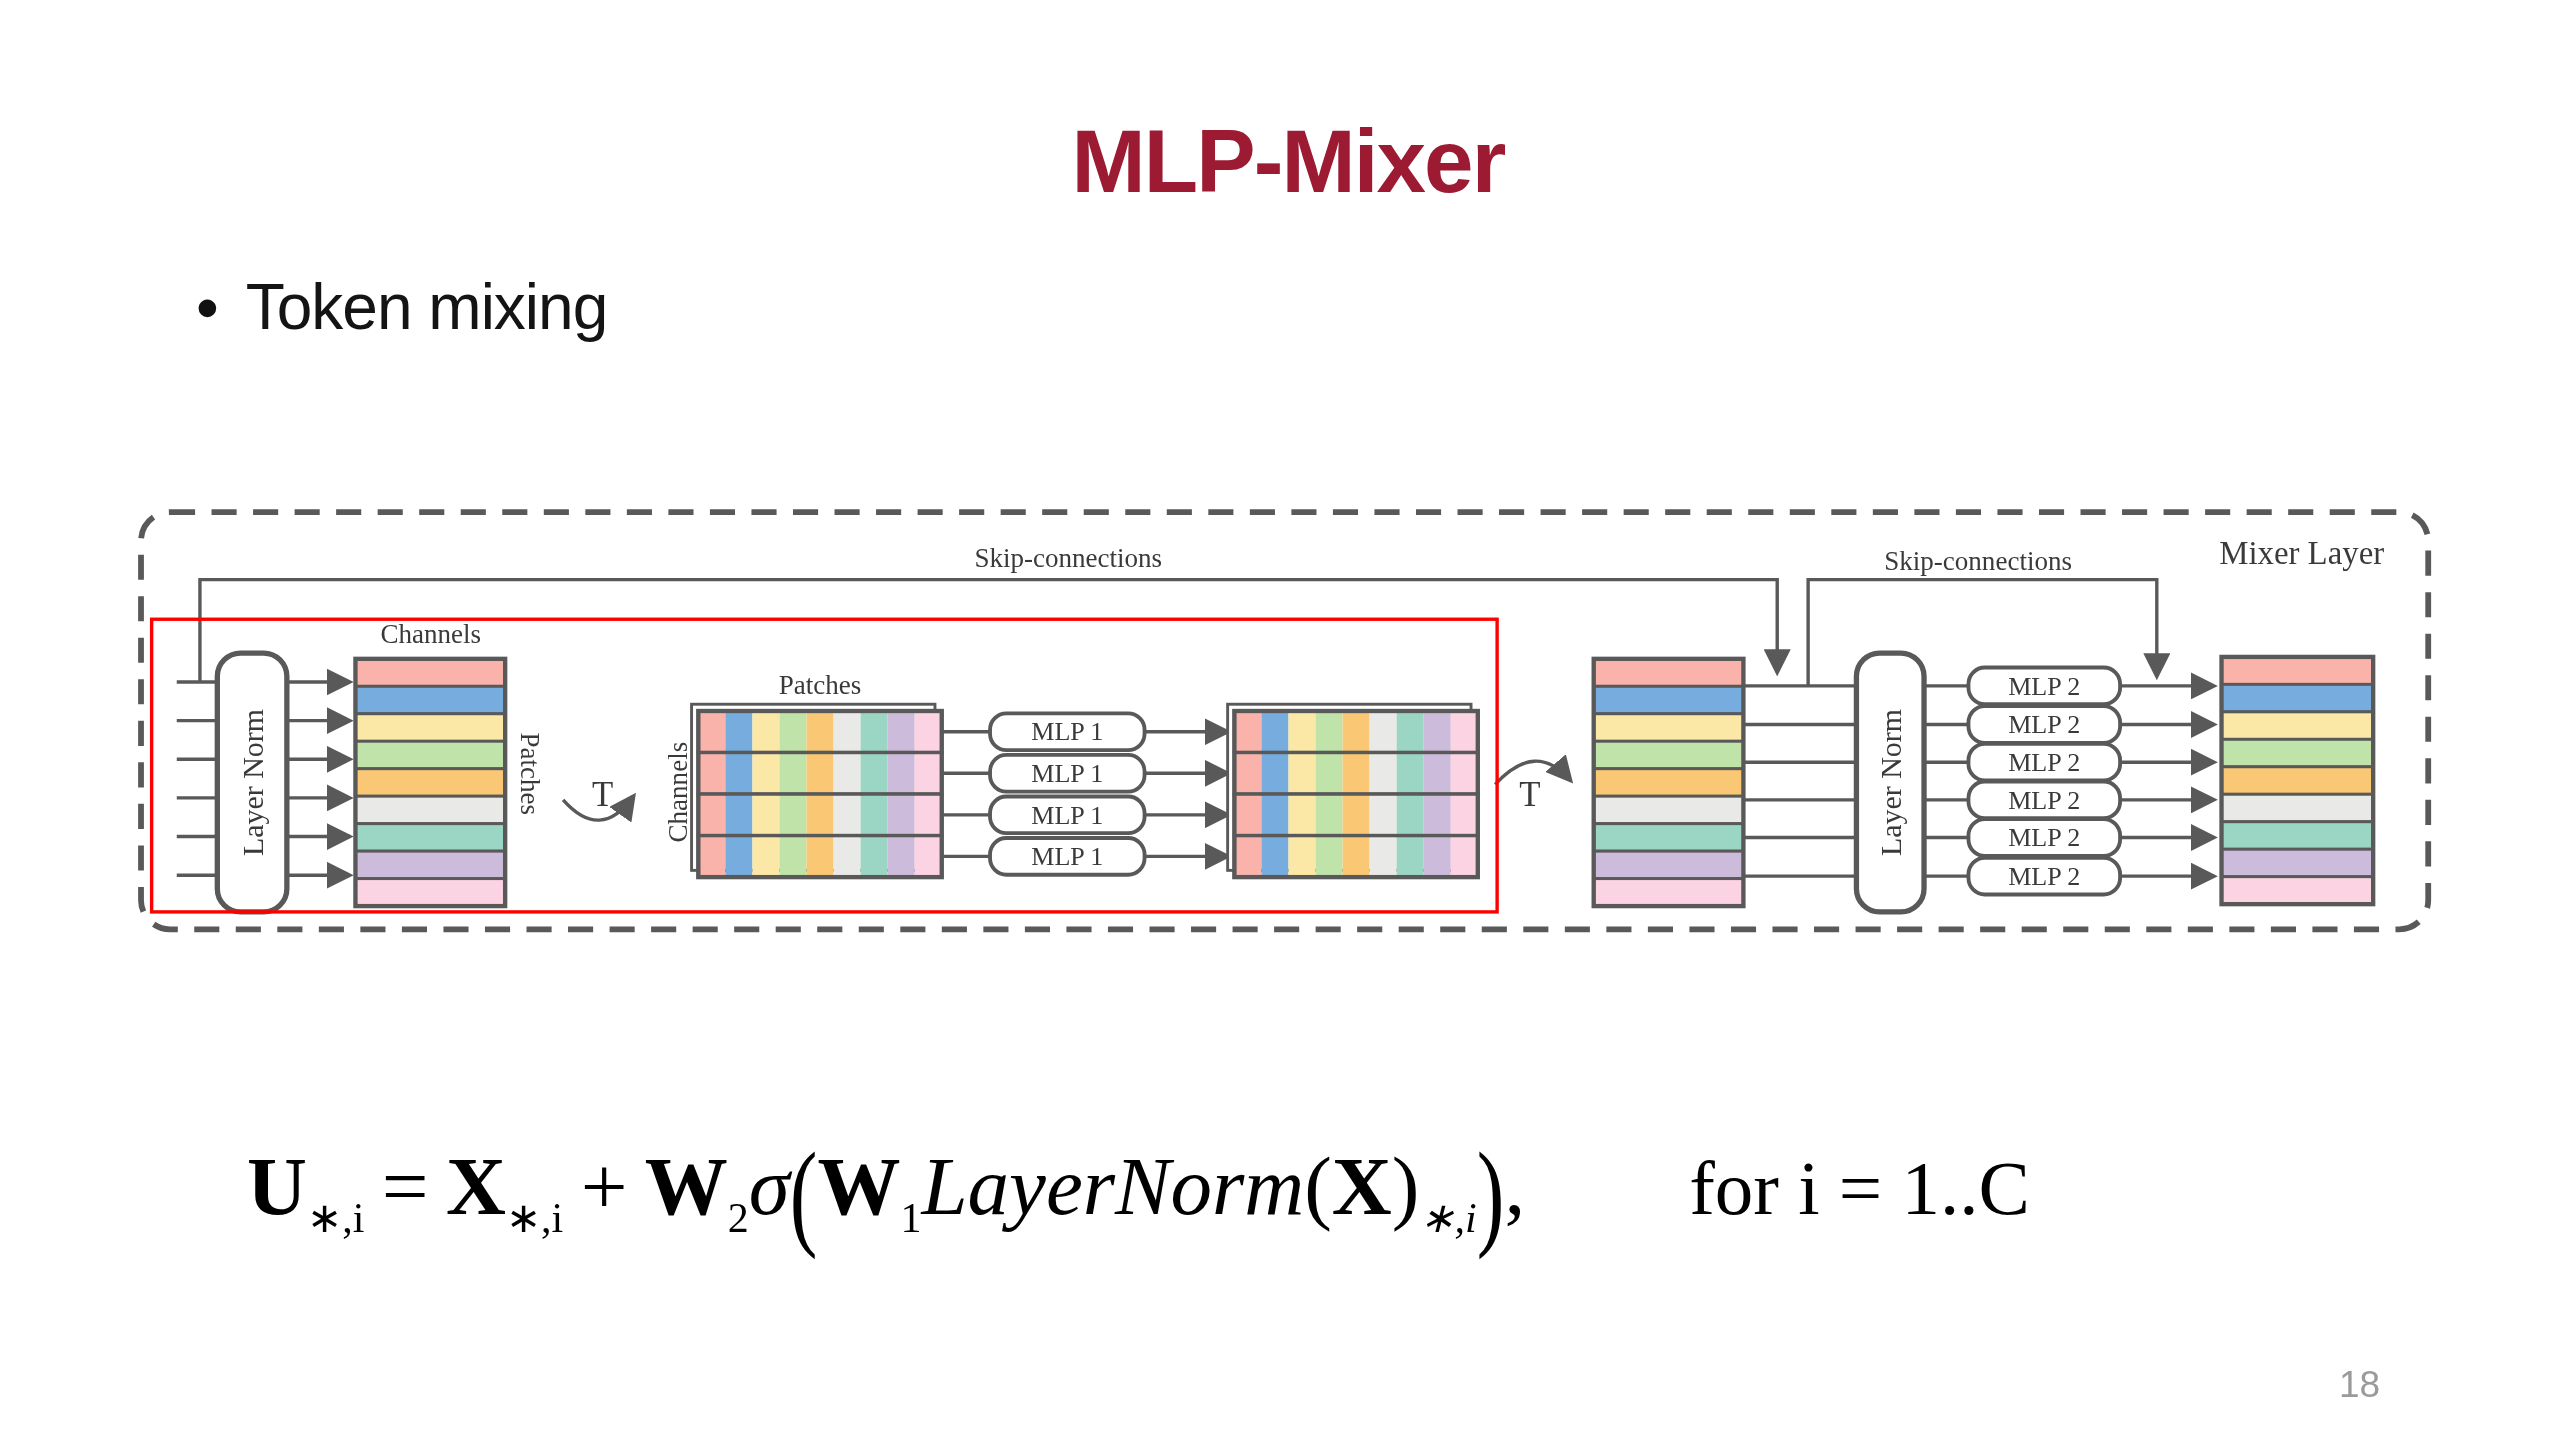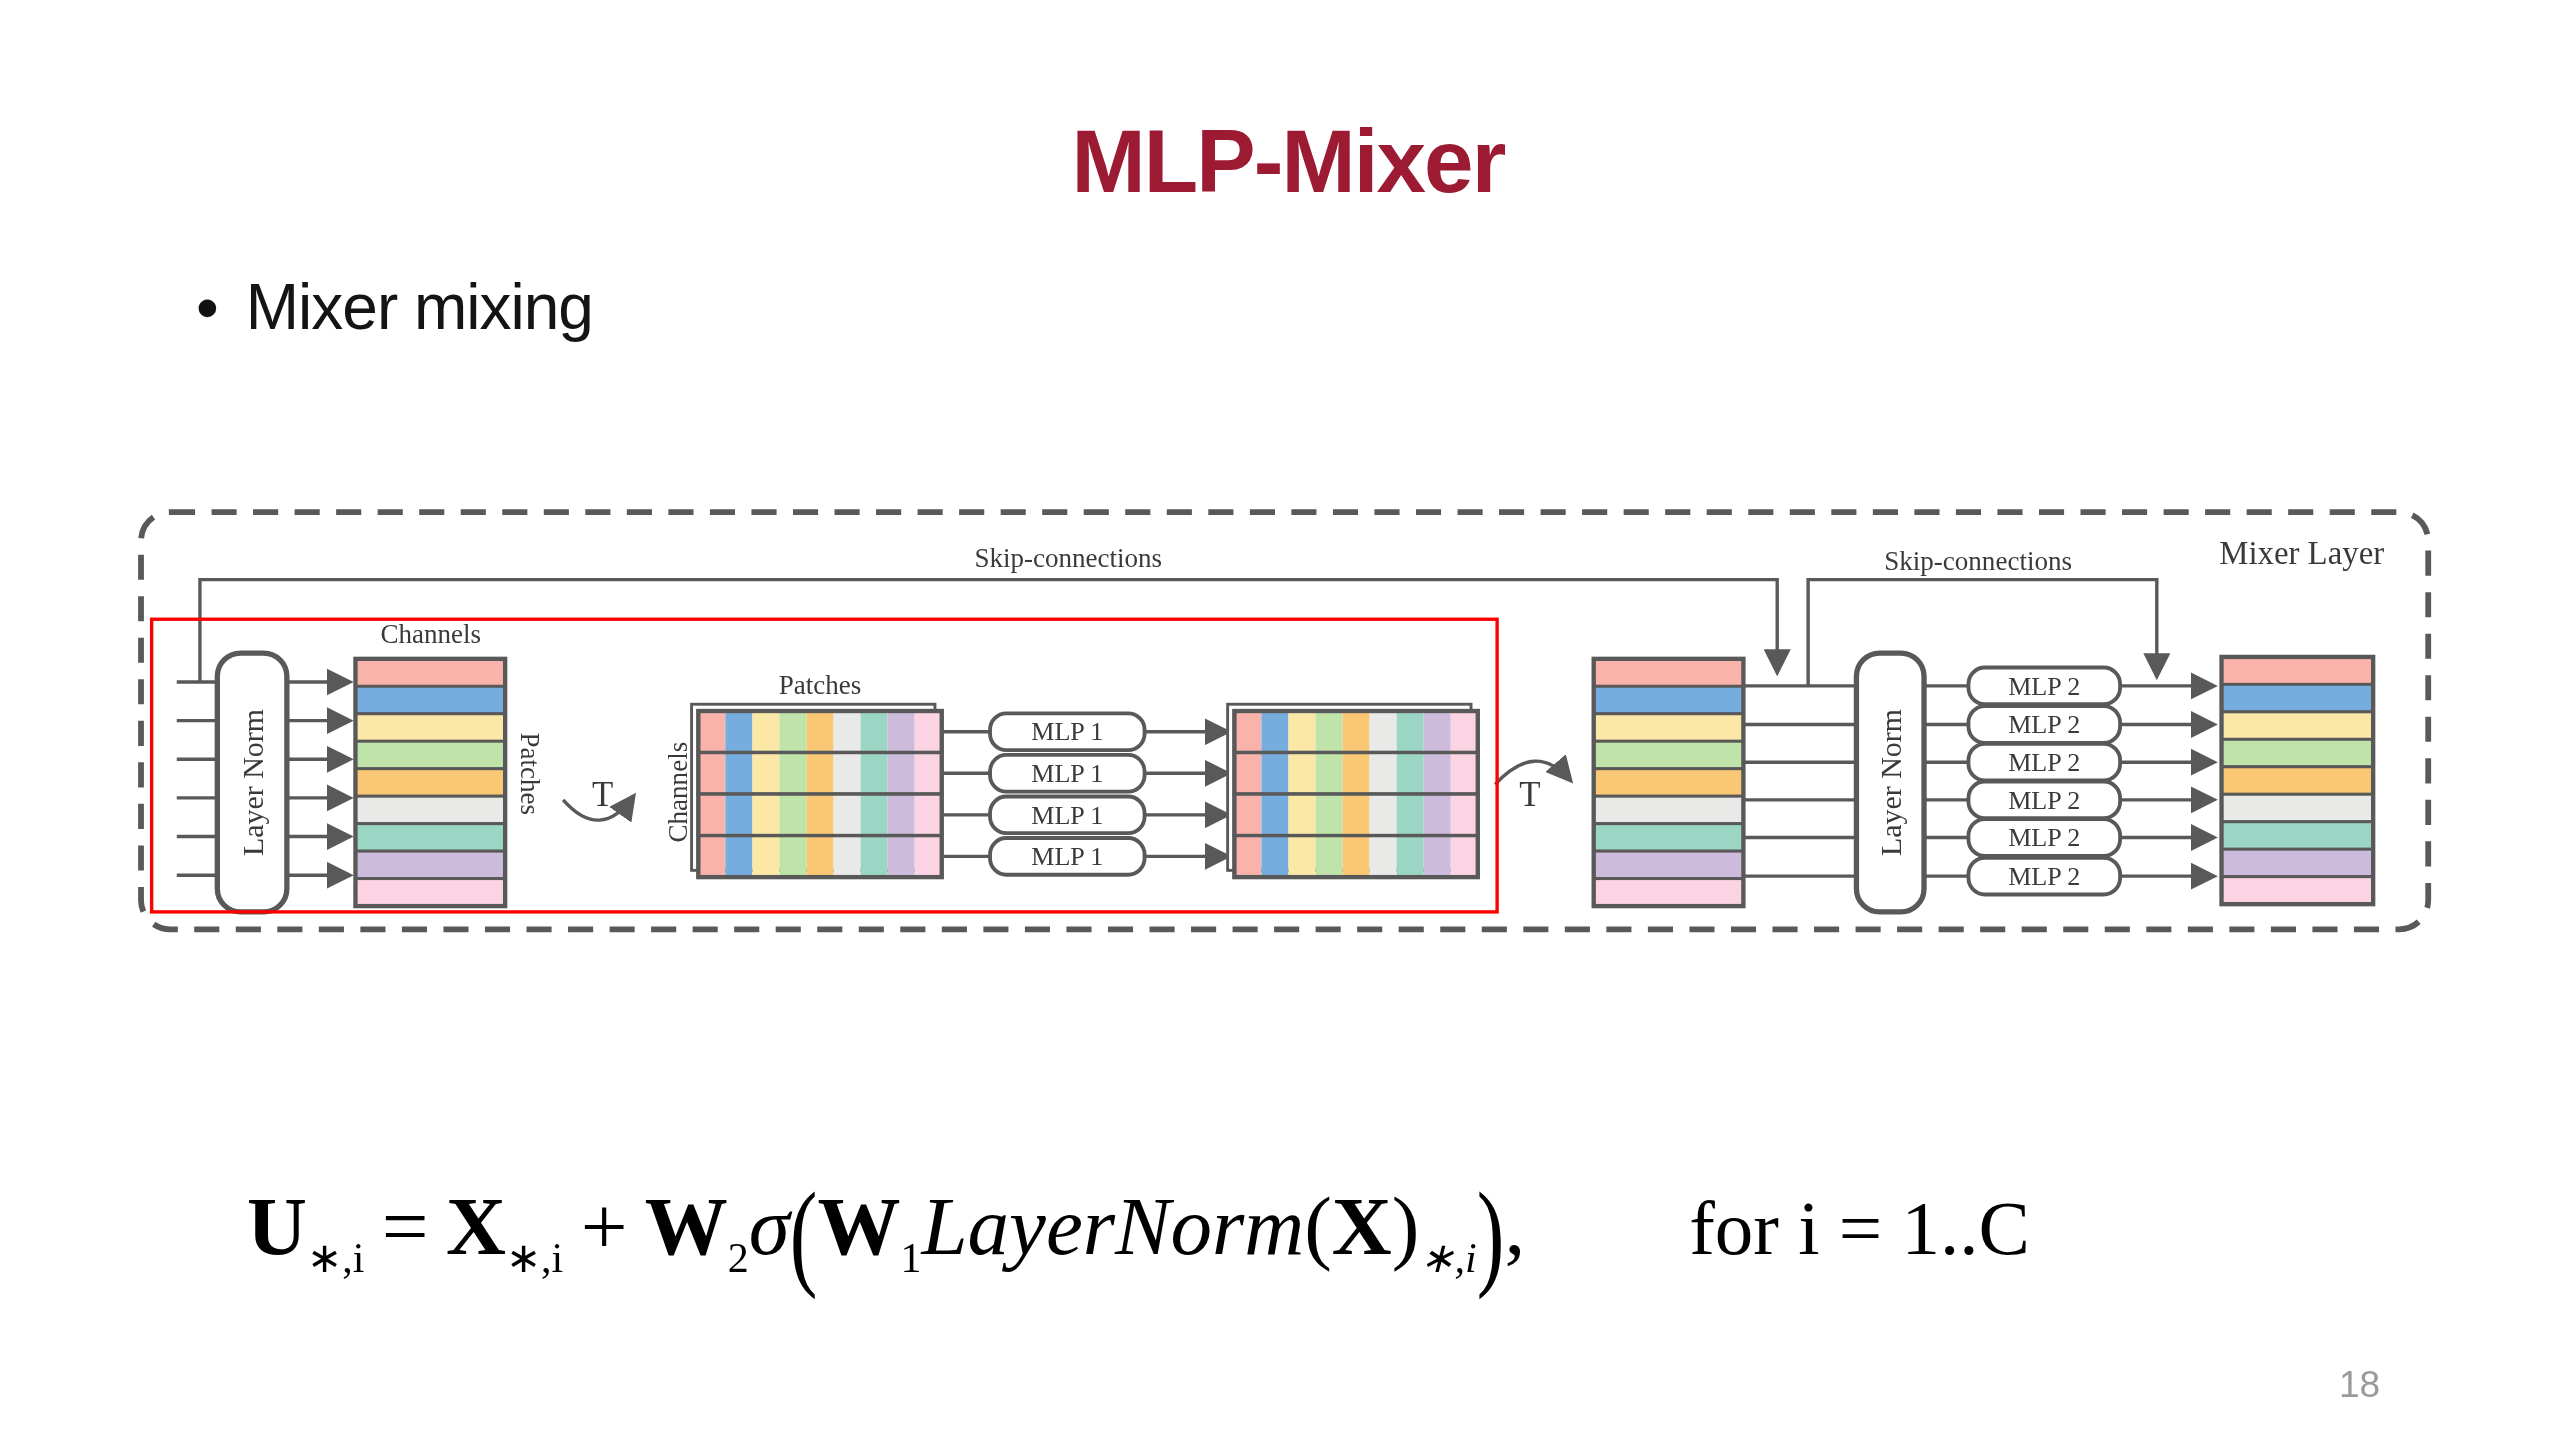--- a/index.html
+++ b/index.html
@@ -5,36 +5,36 @@
   html,body{margin:0;padding:0;}
   body{width:2576px;height:1450px;background:#ffffff;position:relative;overflow:hidden;
        font-family:"Liberation Sans",sans-serif;}
   .title{position:absolute;left:0;right:0;top:110px;text-align:center;
          font-size:89px;font-weight:700;letter-spacing:-1.9px;}
   .bullet-line{position:absolute;left:195px;top:270px;font-size:64px;color:#141414;
                letter-spacing:-1px;white-space:nowrap;}
   .bullet-dot{display:inline-block;font-size:41px;vertical-align:0.22em;margin-right:27px;color:#111;}
   #diagram-svg{position:absolute;left:0;top:0;}
   #diagram-svg text{font-family:"Liberation Serif",serif;fill:#3a3a3a;}
-  .formula{position:absolute;left:247px;top:1178px;font-family:"Liberation Serif",serif;
+  .formula{position:absolute;left:247px;top:1138px;font-family:"Liberation Serif",serif;
            font-size:83px;color:#000;white-space:nowrap;}
   .formula .fb{font-weight:700;}
   .formula sub{font-size:42px;line-height:0;}
   .formula .op{padding:0 17.4px;}
   .it{font-style:italic;}
   .bigp{display:inline-block;transform:scaleY(1.42);vertical-align:-0.10em;font-weight:400;}
   .cond{margin-left:164px;font-size:77px;}
   .pagenum{position:absolute;left:2339px;top:1364px;font-size:37px;color:#9a9a9a;text-align:right;}
 </style>
 </head>
 <body>
 
 <div class="title" style="color: rgb(157, 26, 51);">MLP-Mixer</div>
 
-<div class="bullet-line"><span class="bullet-dot">●</span><span>Mixer mixing</span></div>
+<div class="bullet-line"><span class="bullet-dot">●</span><span>Token mixing</span></div>
 
 <svg id="diagram-svg" width="2576" height="1450" viewBox="0 0 2667 1501">
   <defs>
     <marker id="arrowhead" viewBox="0 0 10 10" refX="8.5" refY="5" markerWidth="8" markerHeight="8" orient="auto">
       <path d="M0,0 L10,5 L0,10 z" fill="#595959"></path>
     </marker>
   </defs>
 
   <rect x="146" y="530" width="2368" height="432" rx="30" fill="none" stroke="#595959" stroke-width="6" stroke-dasharray="26 17"></rect>
 

